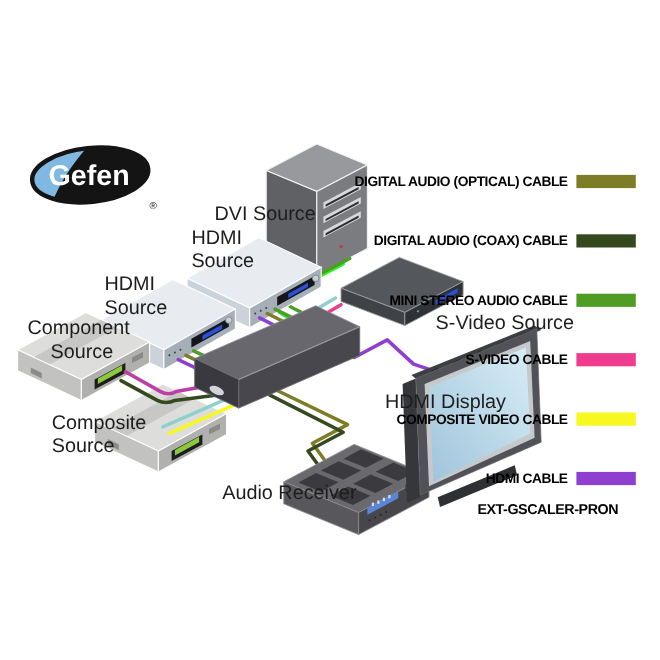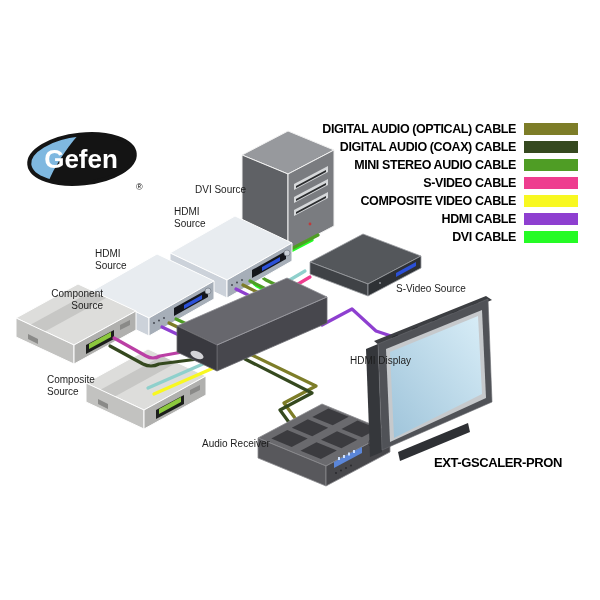--- a/index.html
+++ b/index.html
@@ -1,22 +1,22 @@
 <!DOCTYPE html>
 <html><head>
 <meta charset="utf-8">
 <style>
   html,body{margin:0;padding:0;background:#fff;}
   .stage{position:relative;width:600px;height:600px;background:#ffffff;overflow:hidden;
          font-family:"Liberation Sans",sans-serif;}
   .diagram-svg{position:absolute;left:0;top:0;}
-  .dev-label{position:absolute;font-size:10px;line-height:1.15;color:#1d1d1d;}
+  .dev-label{position:absolute;font-size:18px;line-height:1.15;color:#1d1d1d;}
   .model-label{position:absolute;font-weight:800;font-size:13px;letter-spacing:-0.4px;color:#000;}
   .legend{position:absolute;top:120px;right:22px;}
-  .legend-row{display:flex;align-items:center;justify-content:flex-end;height:18px;}
+  .legend-row{display:flex;align-items:center;justify-content:flex-end;height:18px;margin-top:36px;}
   .legend-label{font-weight:800;font-size:12.5px;letter-spacing:-0.4px;color:#000;white-space:nowrap;}
   .legend-swatch{width:54px;height:12px;margin-left:8px;}
   .logo-wrap{position:absolute;left:26px;top:130px;}
 </style>
 </head>
 <body>
 
 <div class="stage">
 
   <div class="logo-wrap">
@@ -231,19 +231,15 @@
       <span class="legend-swatch" style="background-color: rgb(238, 61, 143);"></span>
     </div>
     <div class="legend-row">
       <span class="legend-label">COMPOSITE VIDEO CABLE</span>
       <span class="legend-swatch" style="background-color: rgb(248, 248, 33);"></span>
     </div>
     <div class="legend-row">
       <span class="legend-label">HDMI CABLE</span>
       <span class="legend-swatch" style="background-color: rgb(142, 63, 208);"></span>
     </div>
-    <div class="legend-row">
-      <span class="legend-label">DVI CABLE</span>
-      <span class="legend-swatch" style="background-color: rgb(37, 251, 37);"></span>
-    </div>
   </div>
 
 </div>
 
 </body></html>

